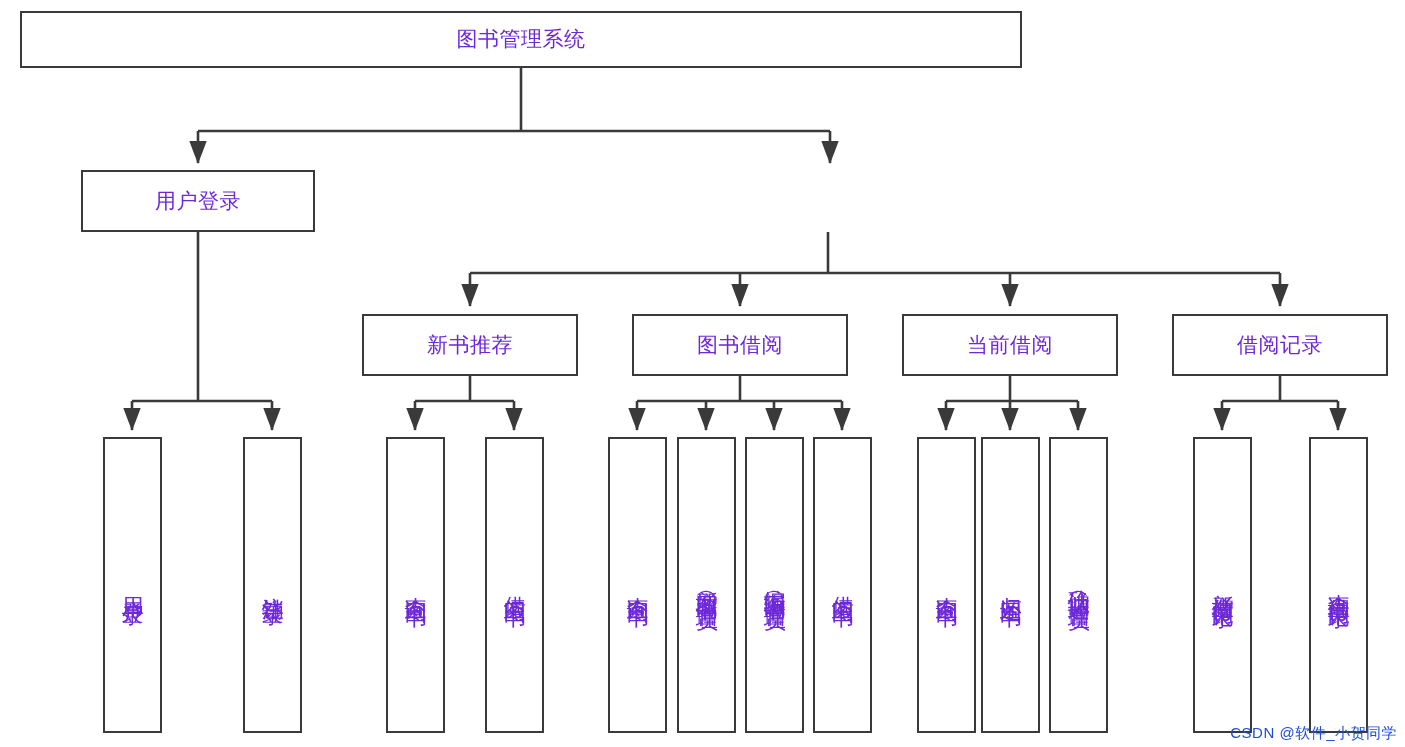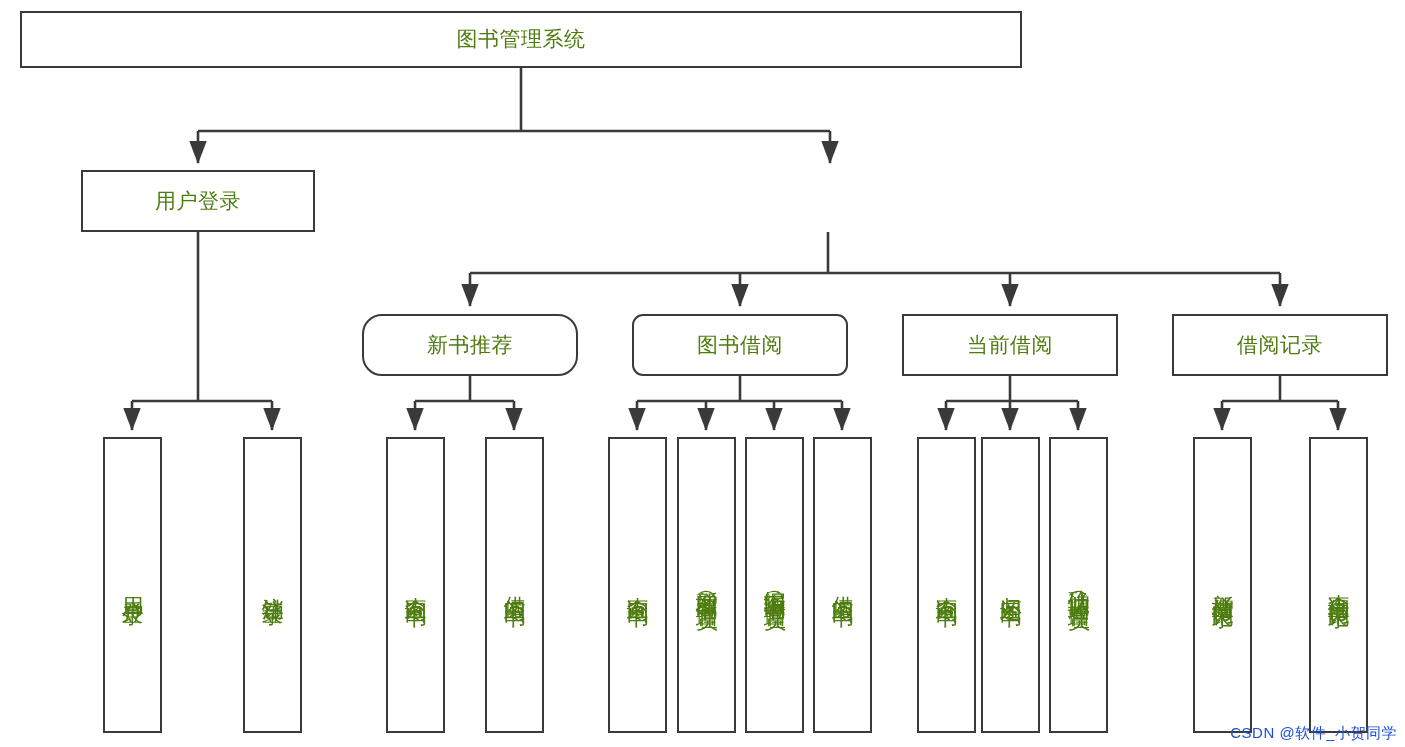--- a/index.html
+++ b/index.html
@@ -27,21 +27,21 @@
     pointer-events: none;
   }
   .node {
     position: absolute;
     box-sizing: border-box;
     border: 2.5px solid #3a3a3a;
     background: #ffffff;
     display: flex;
     align-items: center;
     justify-content: center;
-    color: #4d7c0f;
+    color: #6d28d9;
     text-align: left;
   }
   .node.h {
     font-size: 21px;
     line-height: 1.25;
     letter-spacing: 0.5px;
   }
   .node.v {
     writing-mode: vertical-rl;
     text-orientation: upright;
@@ -122,24 +122,24 @@
   </svg>
 
   <div class="node h" style="left:20px; top:11px; width:1002px; height:57px;">
     <span>图书管理系统</span>
   </div>
 
   <div class="node h" style="left:81px; top:170px; width:234px; height:62px;">
     <span>用户登录</span>
   </div>
 
-  <div class="node h" style="left:362px; top:314px; width:216px; height:62px;border-radius:20px;">
+  <div class="node h" style="left:362px; top:314px; width:216px; height:62px;">
     <span>新书推荐</span>
   </div>
-  <div class="node h" style="left:632px; top:314px; width:216px; height:62px;border-radius:11px;">
+  <div class="node h" style="left:632px; top:314px; width:216px; height:62px;">
     <span>图书借阅</span>
   </div>
   <div class="node h" style="left:1172px; top:314px; width:216px; height:62px;">
     <span>借阅记录</span>
   </div>
   <div class="node h" style="left:902px; top:314px; width:216px; height:62px;">
     <span>当前借阅</span>
   </div>
 
   <div class="node v" style="left:103px; top:437px; width:59px; height:296px;">

